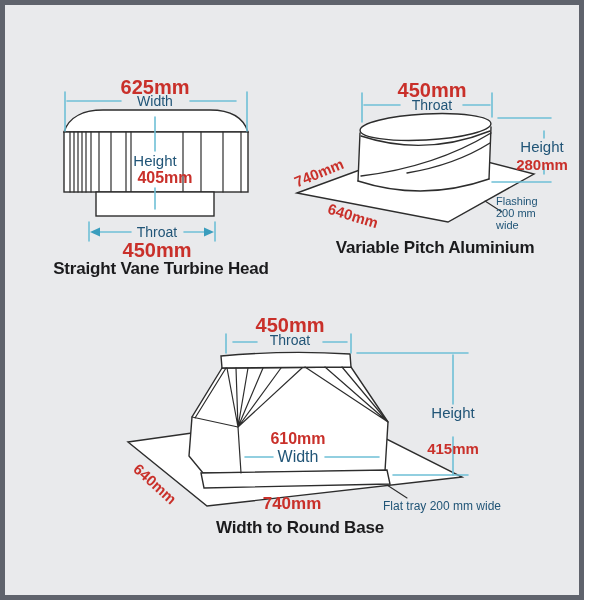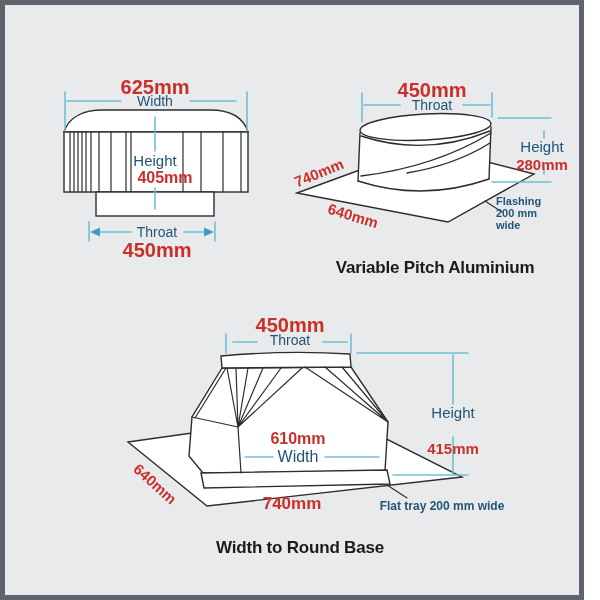--- a/index.html
+++ b/index.html
@@ -18,22 +18,22 @@
     background:var(--bg);border:5px solid var(--frame);overflow:hidden;
   }
   .art{position:absolute;left:0;top:0;}
   .lbl{
     position:absolute;transform:translate(-50%,-50%);
     white-space:nowrap;line-height:1.05;
     font-family:"Liberation Sans",sans-serif;
   }
   .red{color:var(--red);font-weight:bold;}
   .navy{color:var(--navy);font-weight:normal;}
-  .navy-n{color:var(--navy);font-weight:bold;}
-  .title{color:#1b1b1d;font-weight:bold;letter-spacing:-0.2px;margin-top:20px;}
+  .navy-n{color:var(--navy);font-weight:normal;}
+  .title{color:#1b1b1d;font-weight:bold;letter-spacing:-0.2px;}
   .t20{font-size:20px}.t17{font-size:17px}.t16{font-size:16px}
   .t15{font-size:15px}.t14{font-size:14px}.t12{font-size:12px}
   .t11{font-size:11px;line-height:12px}
   .rot-n22{transform:translate(-50%,-50%) rotate(-22deg);}
   .rot-17{transform:translate(-50%,-50%) rotate(17deg);}
   .rot-42{transform:translate(-50%,-50%) rotate(42deg);}
   .note{transform:none;white-space:pre-line;text-align:left;}
 </style>
 </head>
 <body>
@@ -94,20 +94,21 @@
       </g>
     </g>
   </svg>
 
   <div class="lbl red t20" style="left:150px;top:82px">625mm</div>
   <div class="lbl navy t14" style="left:150px;top:96px">Width</div>
   <div class="lbl navy t15" style="left:150px;top:156px">Height</div>
   <div class="lbl red t16" style="left:160px;top:173px">405mm</div>
   <div class="lbl navy t14" style="left:152px;top:227px">Throat</div>
   <div class="lbl red t20" style="left:152px;top:245px">450mm</div>
+  <div class="lbl title t17" style="left:156px;top:264px">Straight Vane Turbine Head</div>
 
   <div class="lbl red t20" style="left:427px;top:85px">450mm</div>
   <div class="lbl navy t14" style="left:427px;top:100px">Throat</div>
   <div class="lbl navy t15" style="left:537px;top:142px">Height</div>
   <div class="lbl red t15" style="left:537px;top:160px">280mm</div>
   <div class="lbl red t15 rot-n22" style="left:314px;top:168px">740mm</div>
   <div class="lbl red t15 rot-17" style="left:348px;top:211px">640mm</div>
   <div class="lbl navy-n t11 note" style="left:491px;top:190px">Flashing
 200 mm
 wide</div>

